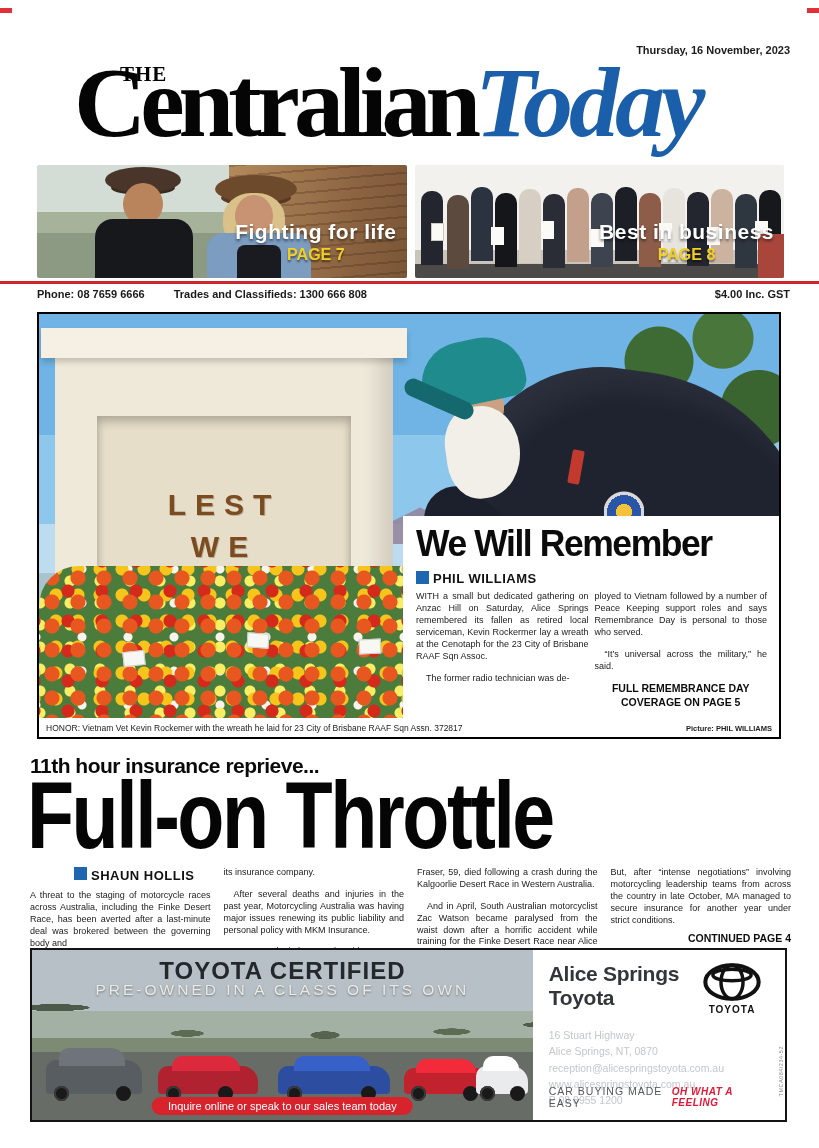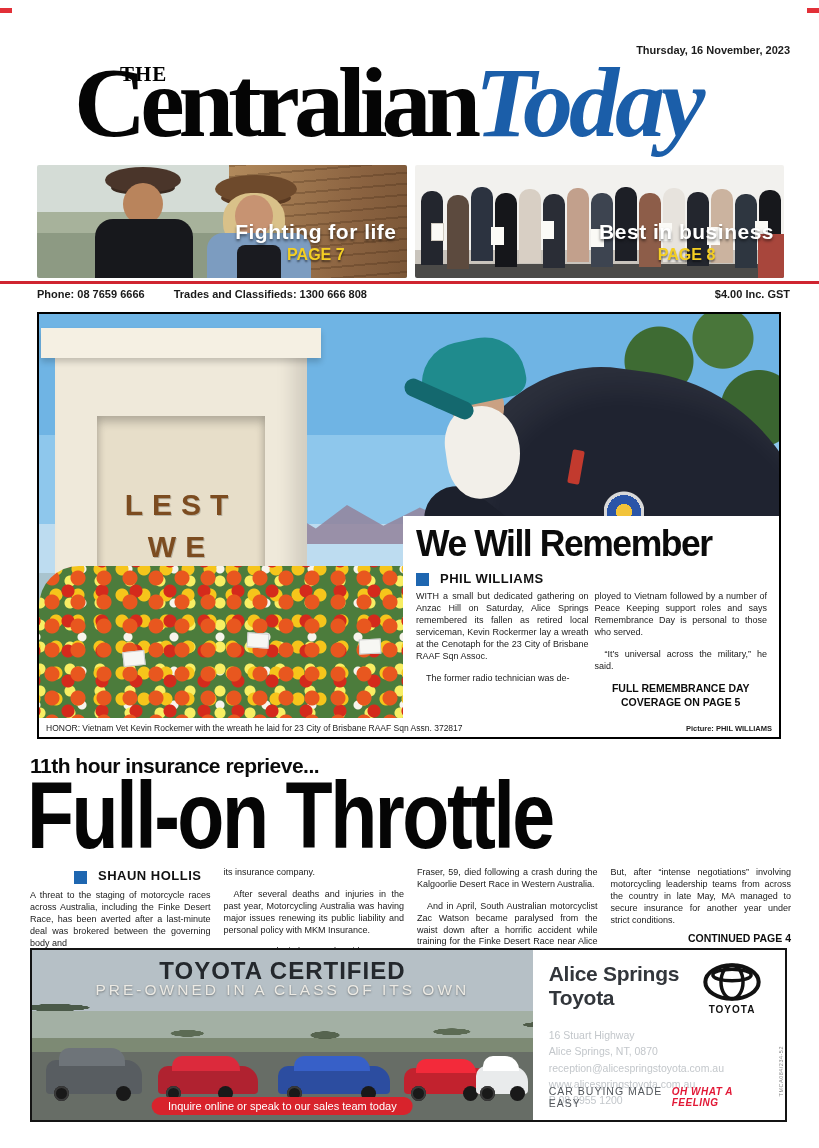--- a/index.html
+++ b/index.html
@@ -65,21 +65,21 @@
   .photo { position:relative; height:404px; overflow:hidden;
      background:linear-gradient(180deg,#6fb4e4 0 30%, #8ec7ec 30% 52%, #bddcf0 52% 64%, #a9c4cf 64% 100%); }
   .mountains { position:absolute; left:230px; top:178px; width:260px; height:52px; background:#93829b;
      clip-path:polygon(0 100%,8% 40%,18% 70%,30% 25%,44% 65%,58% 30%,72% 60%,86% 20%,100% 55%,100% 100%); opacity:.85; }
   .tree { position:absolute; right:-20px; top:-10px; width:200px; height:190px;
      background:
       radial-gradient(circle at 30% 30%, #3e6b33 0 34px, transparent 35px),
       radial-gradient(circle at 62% 18%, #49763a 0 30px, transparent 31px),
       radial-gradient(circle at 80% 55%, #3a6530 0 38px, transparent 39px),
       radial-gradient(circle at 45% 62%, #44703a 0 30px, transparent 31px); }
-  .cenotaph { position:absolute; left:16px; top:16px; width:252px; height:388px; background:#efe9da; box-shadow:inset -14px 0 18px rgba(0,0,0,.12); }
+  .cenotaph { position:absolute; left:16px; top:16px; width:338px; height:388px; background:#efe9da; box-shadow:inset -14px 0 18px rgba(0,0,0,.12); }
   .cenotaph:before { content:""; position:absolute; top:-2px; left:-14px; right:-14px; height:30px; background:#f5f0e3; box-shadow:0 4px 6px rgba(0,0,0,.18); }
   .cenotaph .panel { position:absolute; left:42px; right:42px; top:86px; height:220px; background:#e7dec9; box-shadow:inset 0 6px 10px rgba(0,0,0,.22), inset 0 -4px 8px rgba(0,0,0,.12);
      display:flex; flex-direction:column; align-items:center; justify-content:center; gap:8px; }
   .cenotaph .mline { font-size:30px; font-weight:bold; letter-spacing:9px; color:#7c4c20; text-shadow:1px 1px 0 rgba(0,0,0,.2); }
   .man { position:absolute; left:355px; top:18px; width:400px; height:400px; }
   .man .body { position:absolute; left:58px; top:40px; width:360px; height:400px; background:#1f2330;
      border-radius:140px 190px 30px 60px; transform:rotate(8deg); box-shadow:inset 22px 18px 30px rgba(255,255,255,.06); }
   .man .arm { position:absolute; left:18px; top:190px; width:180px; height:64px; background:#1c202c; border-radius:34px; transform:rotate(38deg); }
   .man .cap { position:absolute; left:26px; top:8px; width:104px; height:64px; background:#1f8b8d; border-radius:52px 52px 22px 30px; transform:rotate(-12deg); }
   .man .brim { position:absolute; left:8px; top:58px; width:74px; height:18px; background:#14686e; border-radius:10px; transform:rotate(24deg); }
@@ -103,21 +103,21 @@
       radial-gradient(circle, #7fa8dd 0 4px, transparent 5px) 4px 14px / 30px 26px,
       #5b7f55; }
   .tag { position:absolute; width:22px; height:15px; background:#f7f7f3; border:1px solid #ccc; }
   .tag.t1 { left:84px; bottom:52px; transform:rotate(-6deg); }
   .tag.t2 { left:208px; bottom:70px; transform:rotate(4deg); }
   .tag.t3 { left:320px; bottom:64px; transform:rotate(-3deg); }
 
   
   .lead-box { position:absolute; right:0; bottom:0; width:376px; background:#fff; padding:9px 12px 9px 13px; }
   .lead-box h2 { font-size:37px; font-weight:bold; letter-spacing:-1.5px; color:#0b0b0b; line-height:1; transform:scaleX(.96); transform-origin:left; white-space:nowrap; }
-  .byline { display:flex; align-items:flex-end; gap:11px; margin:9px 0 5px; }
+  .byline { display:flex; align-items:flex-start; gap:4px; margin:9px 0 5px; }
   .byline .sq { width:13px; height:13px; background:#1e66b0; }
   .byline .nm { font-size:13px; font-weight:bold; letter-spacing:.5px; color:#111; }
   .lead-cols { display:flex; gap:6px; }
   .lead-cols .col { flex:1; font-size:9px; line-height:1.32; text-align:justify; color:#1a1a1a; }
   .lead-cols p + p { text-indent:10px; margin-top:10px; }
   .lead-more { font-size:10.5px; font-weight:bold; text-align:center; margin-top:8px; line-height:1.35; color:#0d0d0d; }
 
   .caption-row { display:flex; justify-content:space-between; align-items:center; padding:5px 7px 4px; background:#fff; font-size:8.5px; color:#222; }
   .caption-row .credit { font-size:7.5px; font-weight:bold; }
 
@@ -284,21 +284,21 @@
     <div class="col">
       <p>its insurance company.</p>
       <p>After several deaths and injuries in the past year, Motorcycling Australia was having major issues renewing its public liability and personal policy with MKM Insurance.</p>
       <p>For example, in late October rider Lance</p>
     </div>
     <div class="col">
       <p>Fraser, 59, died following a crash during the Kalgoorlie Desert Race in Western Australia.</p>
       <p>And in April, South Australian motorcyclist Zac Watson became paralysed from the waist down after a horrific accident while training for the Finke Desert Race near Alice Springs.</p>
     </div>
     <div class="col">
-      <p>But, after “intense negotiations” involving motorcycling leadership teams from across the country in late May, MA managed to secure insurance for another year under strict conditions.</p>
+      <p>But, after “intense negotiations” involving motorcycling leadership teams from across the country in late October, MA managed to secure insurance for another year under strict conditions.</p>
       <div class="continued">CONTINUED PAGE 4</div>
     </div>
   </div>
 
   <div class="ad-box">
     <div class="ad-photo">
       <div class="trees"></div>
       <div class="ad-title">TOYOTA CERTIFIED</div>
       <div class="ad-subtitle">PRE-OWNED IN A CLASS OF ITS OWN</div>
       <div class="cars">

